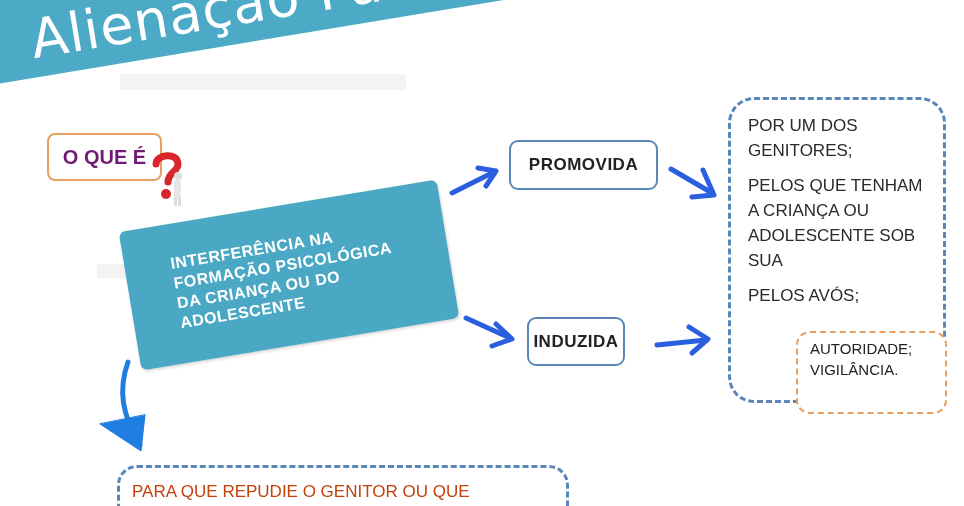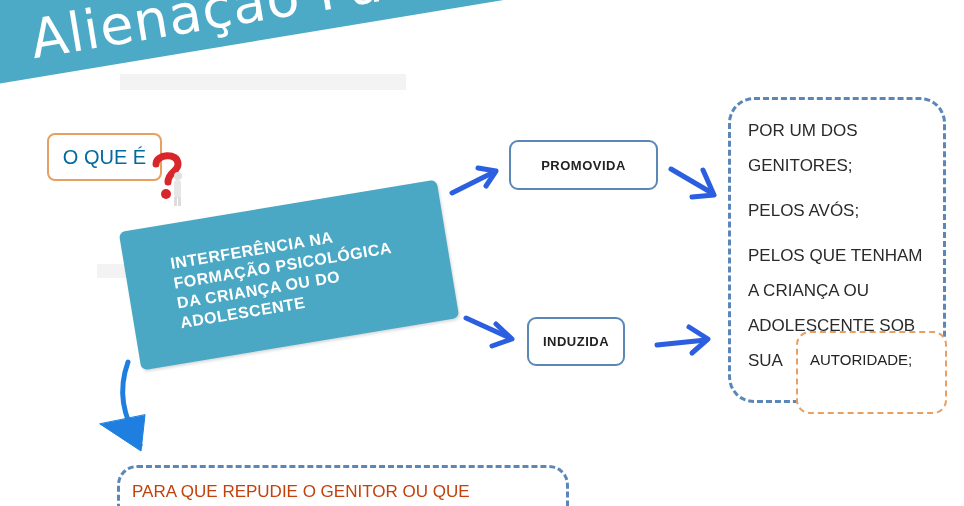--- a/index.html
+++ b/index.html
@@ -27,21 +27,21 @@
     letter-spacing: 1px;
   }
 
   
   .oque {
     left: 47px; top: 133px; width: 115px; height: 48px;
     border: 2px solid #E8A060; border-radius: 8px; background: #fff;
     box-sizing: border-box;
     display: flex; align-items: center; justify-content: center;
   }
-  .oque span { font-family: "Liberation Sans", sans-serif; font-size: 20px; font-weight: normal; color: #0369a1; }
+  .oque span { font-family: "Liberation Sans", sans-serif; font-size: 20px; font-weight: bold; color: #701a75; }
 
   .qmark {
     left: 148px; top: 150px; width: 40px; height: 58px;
   }
 
   
   .main-box {
     left: 128px; top: 205px; width: 322px; height: 140px;
     background: #4AA8C4; border-radius: 6px;
     transform: rotate(-9.4deg);
@@ -55,38 +55,38 @@
   .main-box .txt div { white-space: nowrap; }
 
   .faint { background: #f3f3f3; }
 
   
   .node {
     border: 2px solid #5B87B8; border-radius: 9px; background: #fff;
     box-sizing: border-box;
     display: flex; align-items: center; justify-content: center;
   }
-  .node span { font-family: "Liberation Sans", sans-serif; font-weight: bold; font-size: 13px; color: #222; letter-spacing: 0.5px; }
+  .node span { font-family: "Liberation Sans", sans-serif; font-weight: bold; font-size: 17px; color: #222; letter-spacing: 0.5px; }
   .promovida { left: 509px; top: 140px; width: 149px; height: 50px; }
   .induzida { left: 527px; top: 317px; width: 98px; height: 49px; }
 
   
   .dash-right {
     left: 728px; top: 97px; width: 218px; height: 306px;
     border: 3px dashed #5B87B8; border-radius: 26px; box-sizing: border-box;
   }
   .rlist { left: 748px; top: 113px; width: 190px;
-    font-family: "Liberation Sans", sans-serif; font-size: 17px; color: #2a2a2a; line-height: 35px; }
+    font-family: "Liberation Sans", sans-serif; font-size: 17px; color: #2a2a2a; line-height: 25px; }
   .rlist p { margin: 0 0 10px 0; }
 
   .dash-inner {
     left: 796px; top: 331px; width: 151px; height: 83px;
     border: 2.5px dashed #E8A060; border-radius: 14px; background: #fff; box-sizing: border-box;
   }
-  .inner-list { left: 810px; top: 349px;
+  .inner-list { left: 810px; top: 338px;
     font-family: "Liberation Sans", sans-serif; font-size: 15px; color: #222; line-height: 21px; }
 
   .dash-bottom {
     left: 117px; top: 465px; width: 452px; height: 80px;
     border: 3px dashed #5B87B8; border-radius: 20px; box-sizing: border-box;
   }
   .bottom-text { left: 132px; top: 482px;
     font-family: "Liberation Sans", sans-serif; font-size: 17px; color: #c2410c; white-space: nowrap; }
 
   svg.arrows { position: absolute; left: 0; top: 0; }
@@ -124,26 +124,27 @@
 <div class="abs node promovida">
   <span>PROMOVIDA</span>
 </div>
 <div class="abs node induzida">
   <span>INDUZIDA</span>
 </div>
 
 <div class="abs dash-right"></div>
 <div class="abs rlist">
   <p>POR UM DOS GENITORES;</p>
+  <p style="width:180px;">PELOS QUE TENHAM A CRIANÇA OU ADOLESCENTE SOB SUA</p>
   <p>PELOS AVÓS;</p>
-  <p style="width:180px;">PELOS QUE TENHAM A CRIANÇA OU ADOLESCENTE SOB SUA</p>
 </div>
 <div class="abs dash-inner"></div>
 <div class="abs inner-list">
   <div>AUTORIDADE;</div>
+  <div>VIGILÂNCIA.</div>
 </div>
 
 <div class="abs dash-bottom"></div>
 <div class="abs bottom-text">PARA QUE REPUDIE O GENITOR OU QUE</div>
 
 <svg class="arrows" width="964" height="506" viewBox="0 0 964 506">
   <g stroke="#2B5FE0" stroke-width="5" fill="none" stroke-linecap="round" stroke-linejoin="round">
 
     <g>
       <path d="M452 193 L494 172"></path>

